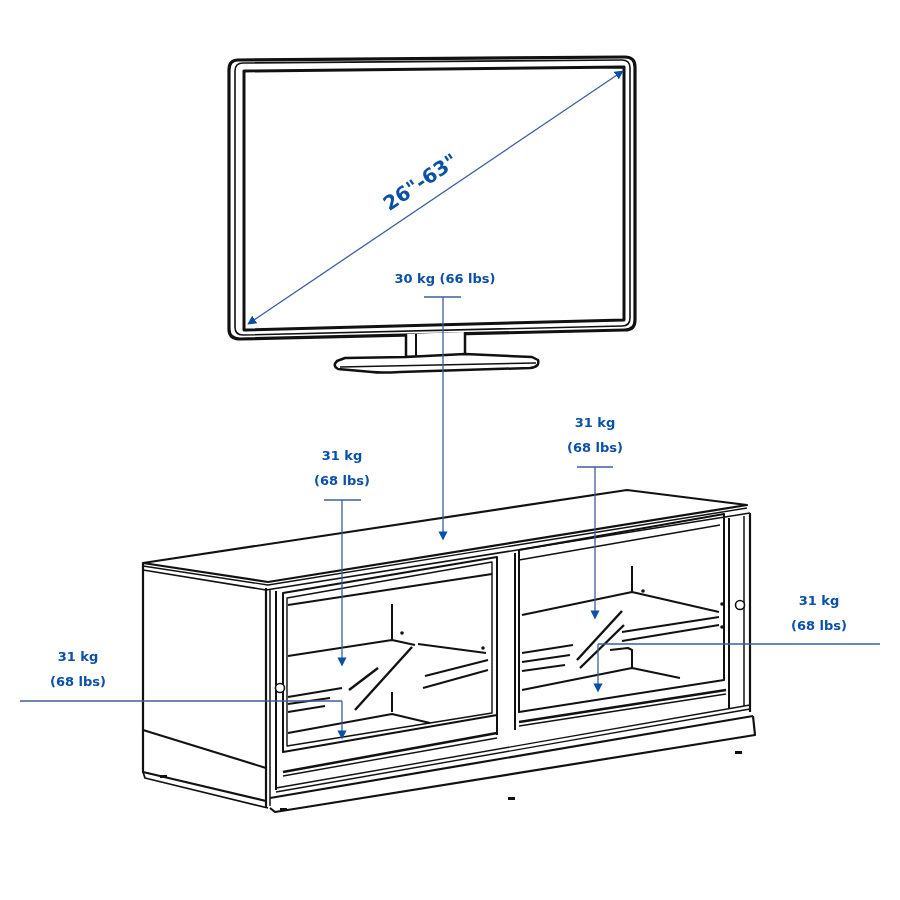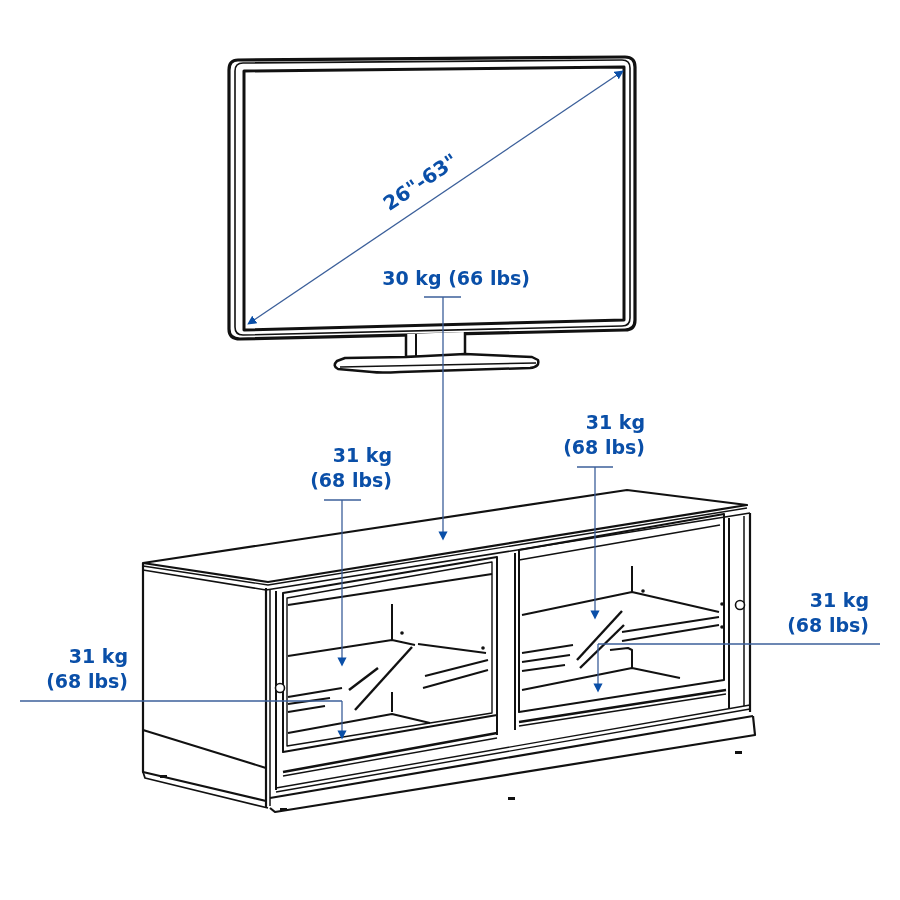--- a/index.html
+++ b/index.html
@@ -3,23 +3,23 @@
 <meta charset="utf-8">
 <style>
   html, body { margin: 0; padding: 0; background: #ffffff; }
   .canvas { position: relative; width: 900px; height: 900px; background: #ffffff; overflow: hidden; }
   svg.drawing { position: absolute; left: 0; top: 0; }
   .label {
     position: absolute;
     font-family: "DejaVu Sans", sans-serif;
     font-weight: bold;
     color: #0a4fa8;
-    font-size: 19px;
+    font-size: 13px;
     line-height: 25px;
-    text-align: right;
+    text-align: center;
     white-space: nowrap;
   }
   .label .line { display: block; }
   .diag-label {
     position: absolute;
     font-family: "DejaVu Sans", sans-serif;
     font-weight: bold;
     color: #0a4fa8;
     font-size: 20px;
     white-space: nowrap;

